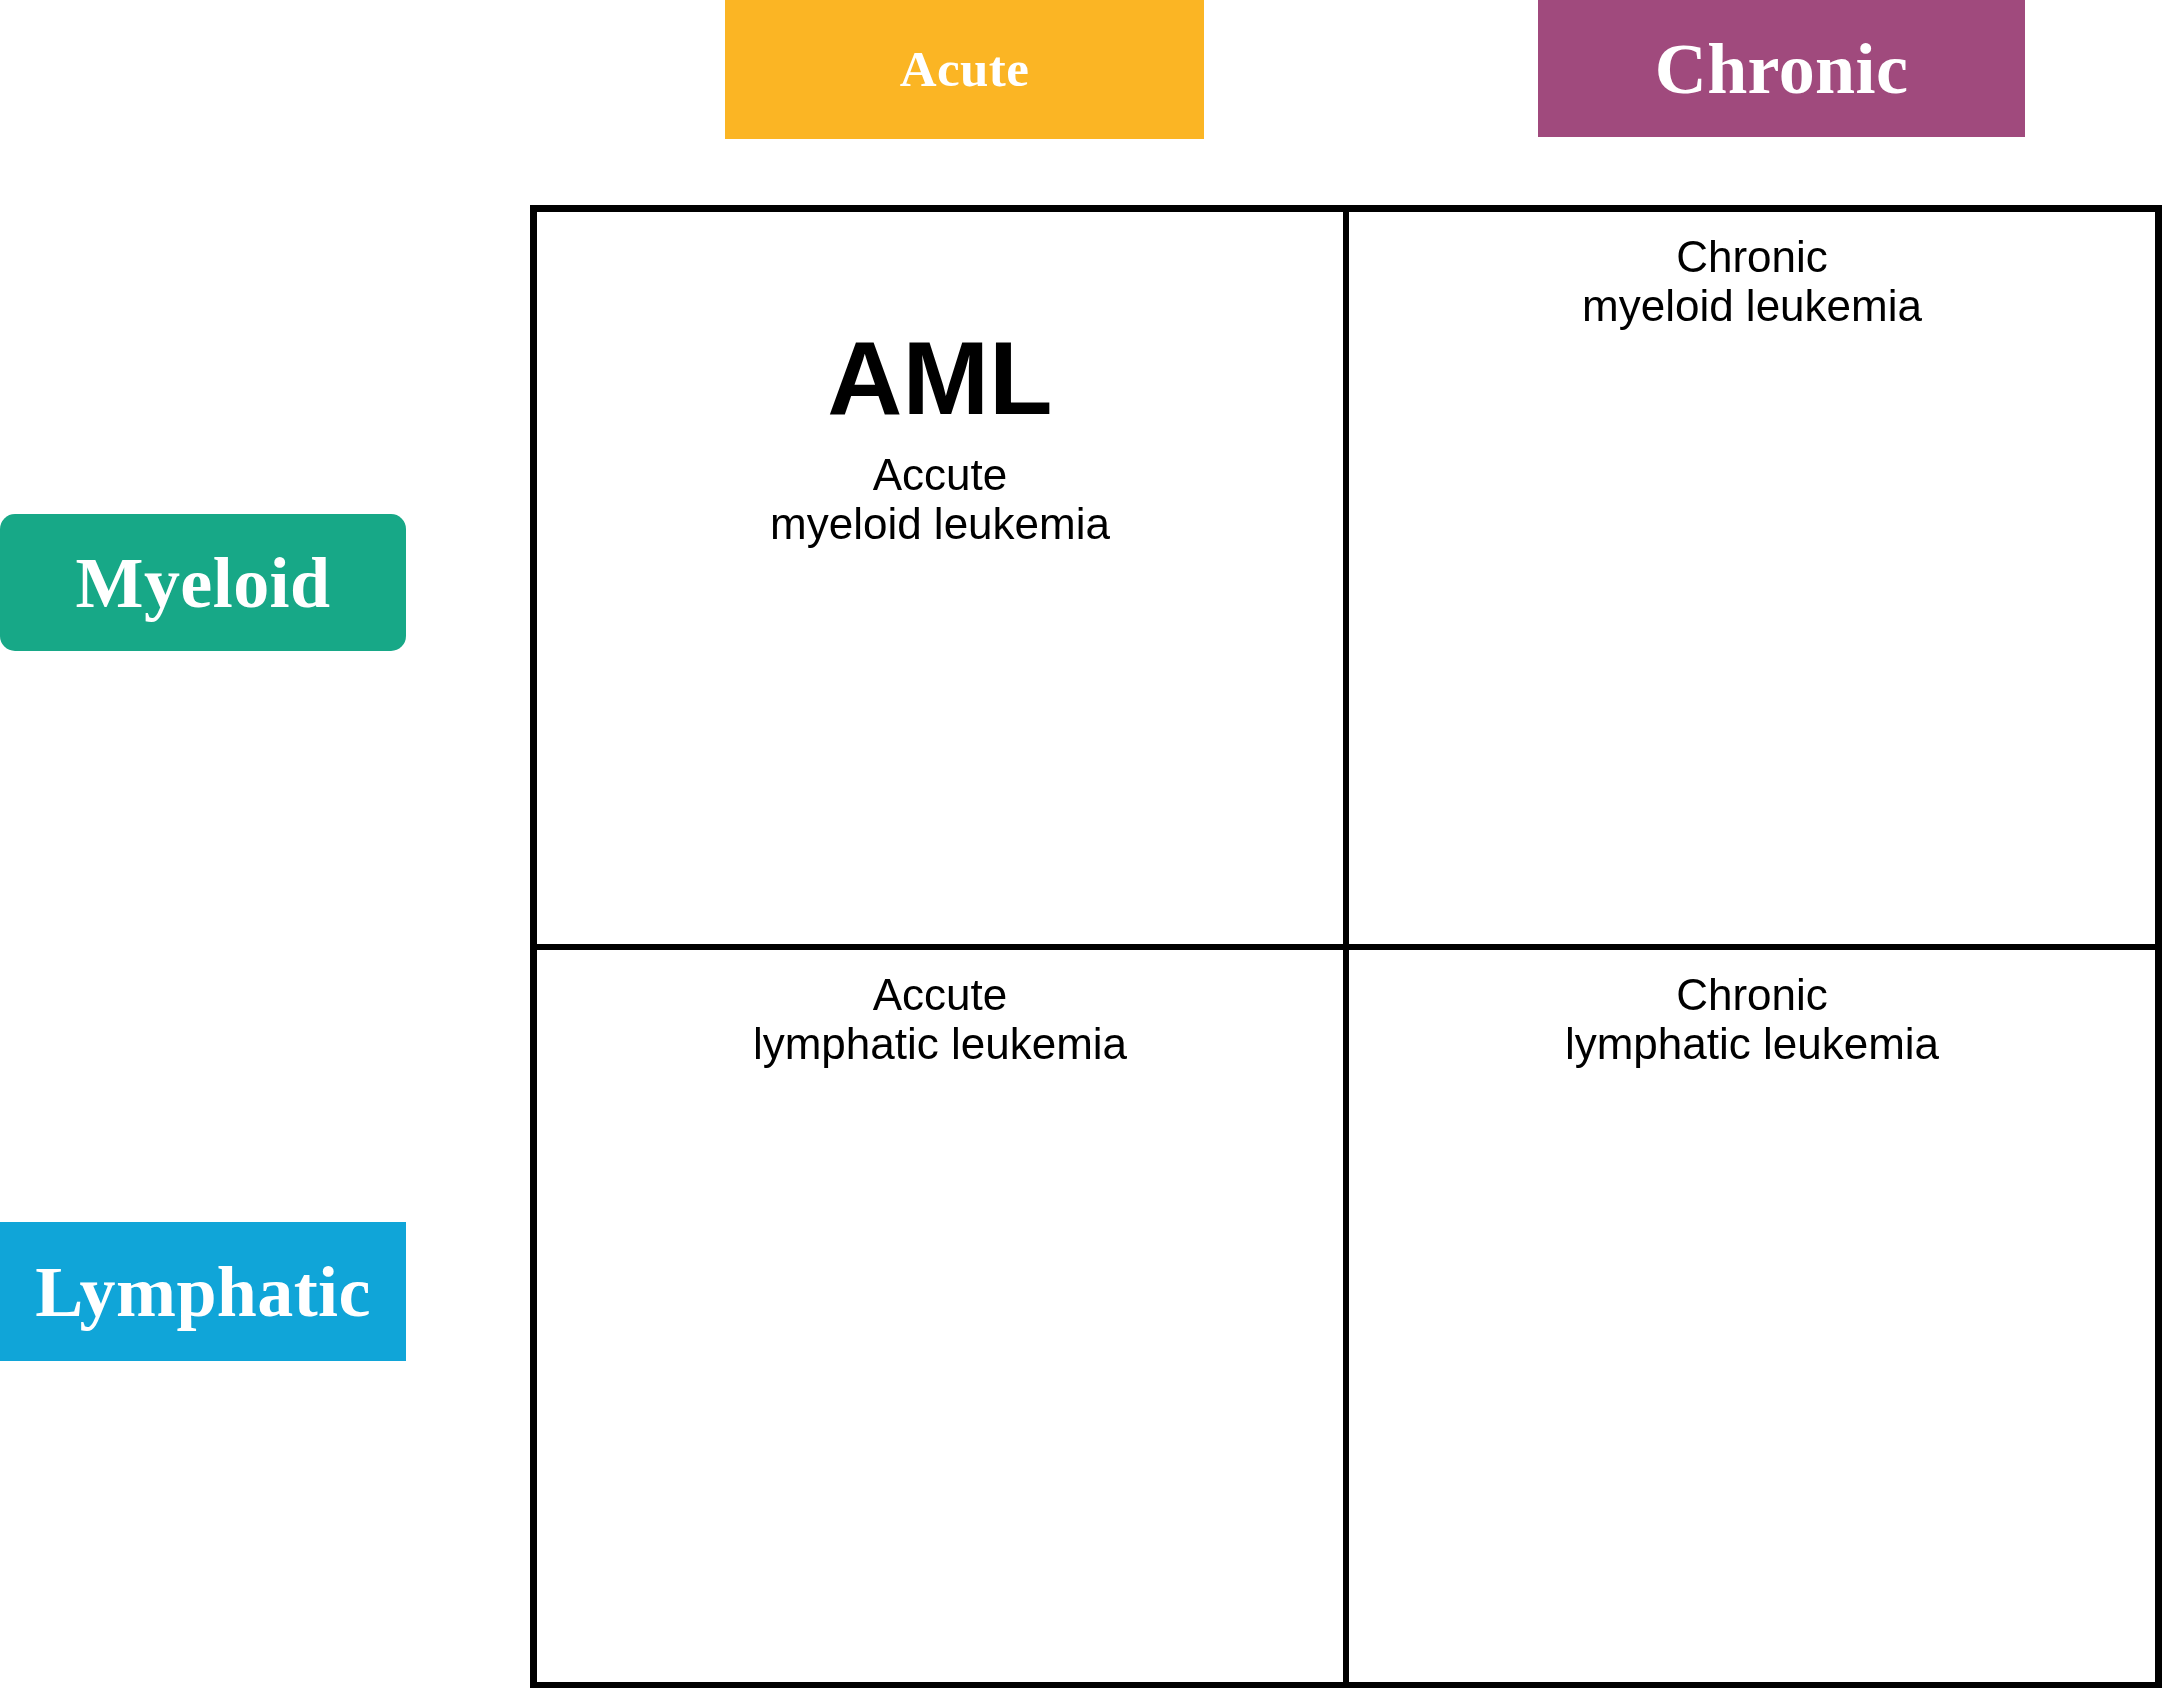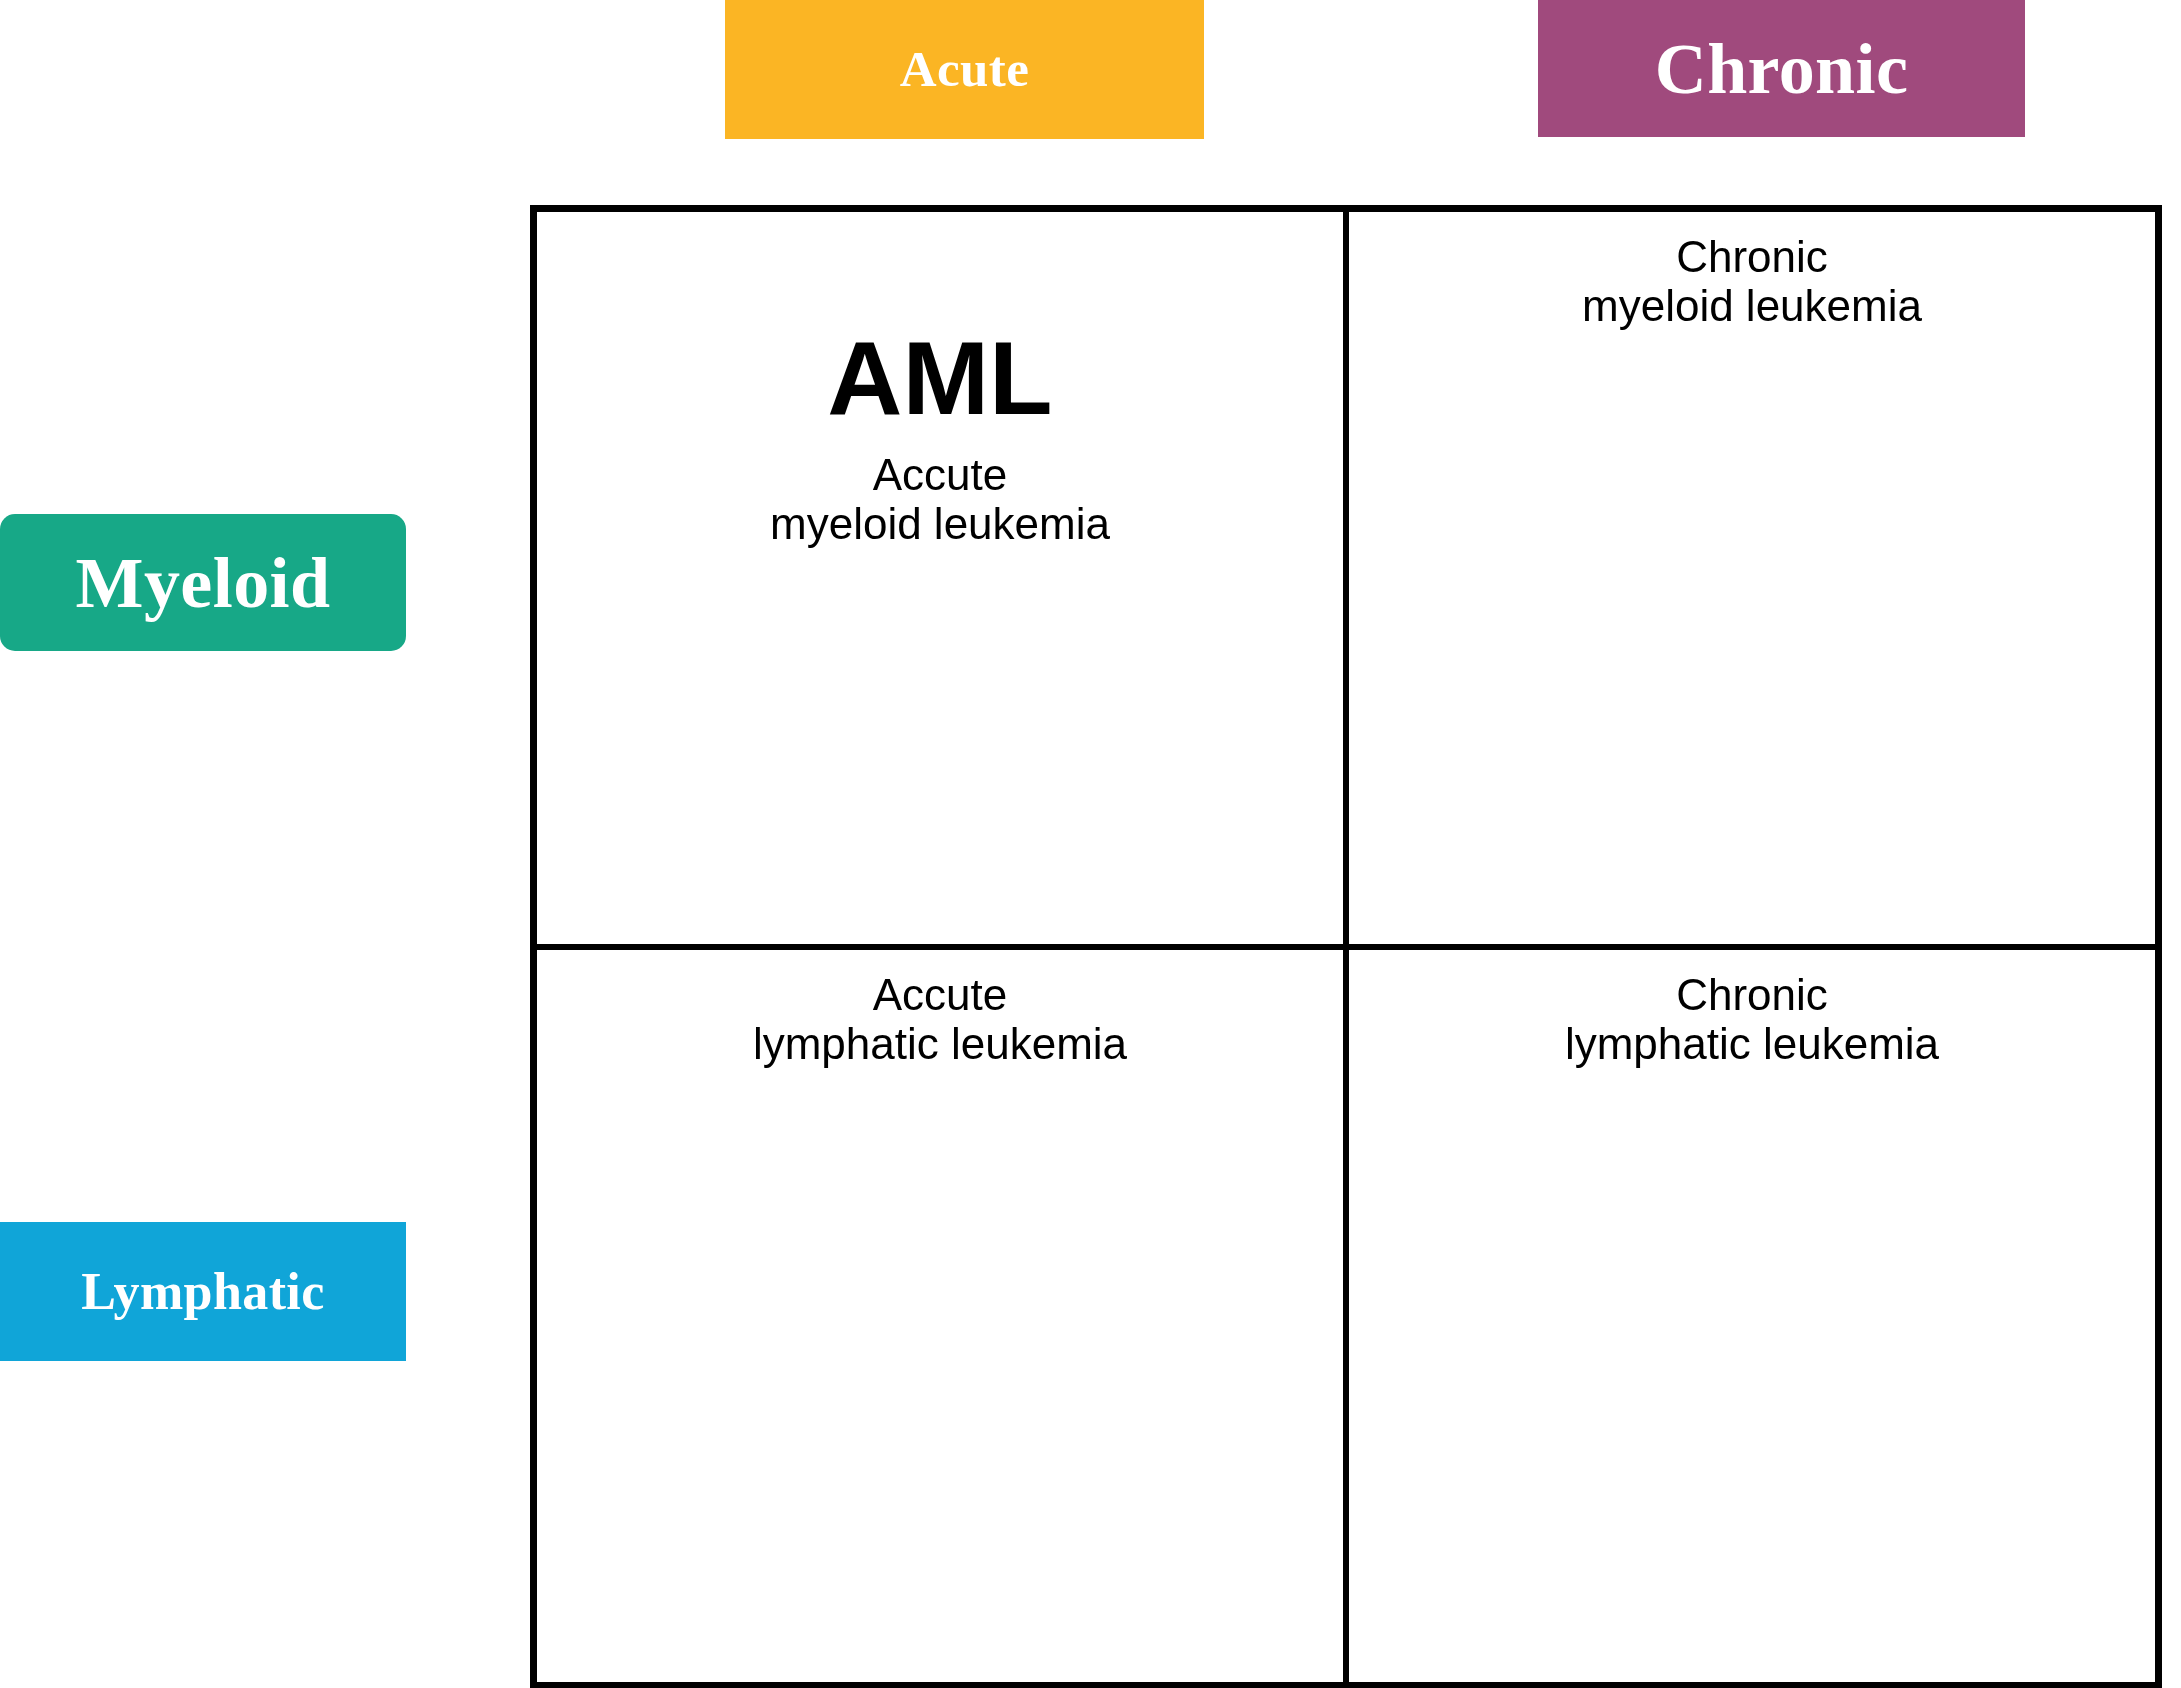--- a/index.html
+++ b/index.html
@@ -65,21 +65,21 @@
     background: #17a887;
     font-size: 72px;
     border-radius: 15px;
   }
   #row-label-lymphatic {
     left: 0px;
     top: 1222px;
     width: 406px;
     height: 139px;
     background: #10a5d8;
-    font-size: 52px;
+    font-size: 72px;
   }
 
   
   #matrix {
     position: absolute;
     left: 530px;
     top: 205px;
     width: 1632px;
     height: 1484px;
     box-sizing: border-box;

